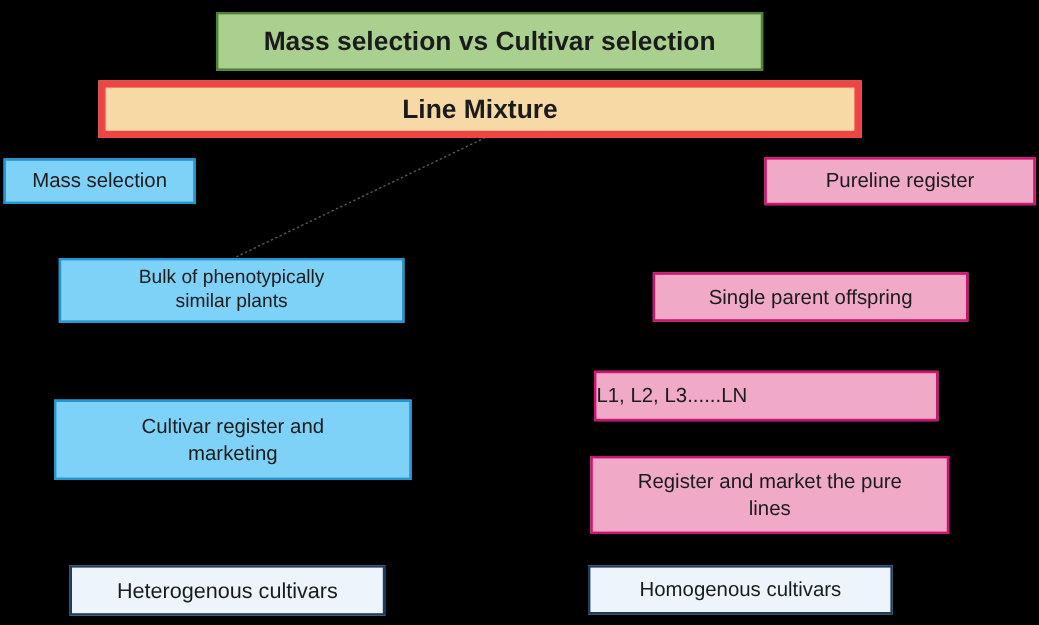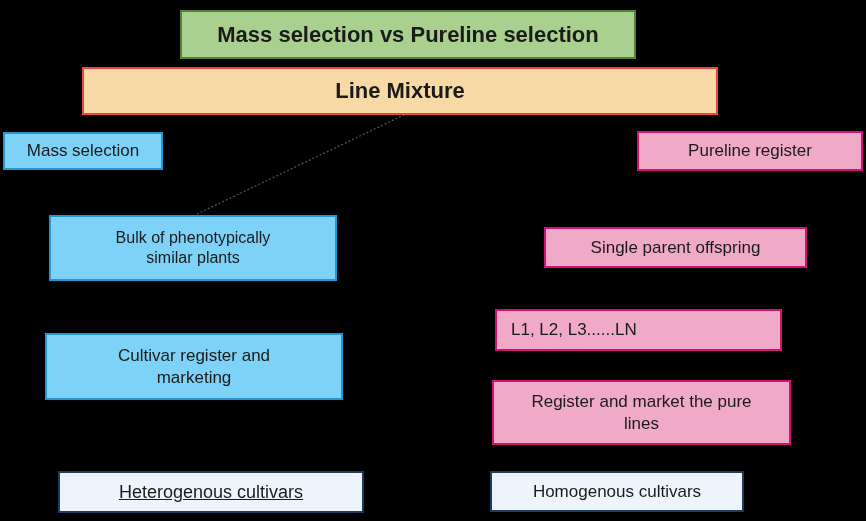--- a/index.html
+++ b/index.html
@@ -21,55 +21,55 @@
     box-sizing: border-box;
     display: flex;
     align-items: center;
     justify-content: center;
     text-align: center;
     white-space: pre-line;
     line-height: 1.25;
     color: #1b1b1b;
   }
   .green  { background: #a9d08e; border: 2px solid #538135; }
-  .orange { background: #f6d9a4; border: 2px solid #ef4444; }
+  .orange { background: #f6d9a4; border: 6px solid #ef4444; }
   .blue   { background: #7ed2f7; border: 2px solid #2596d1; }
   .pink   { background: #f0a9c6; border: 2px solid #d01273; }
   .light  { background: #edf4fb; border: 2px solid #1d3c5e; }
 
   .title-box        { left: 180px; top: 10px;  width: 456px; height: 49px; font-size: 22px; font-weight: 600; }
   .line-mixture-box { left: 82px;  top: 67px;  width: 636px; height: 48px; font-size: 22px; font-weight: 600; }
   .mass-sel-box     { left: 3px;   top: 132px; width: 160px; height: 38px; font-size: 17px; }
   .pureline-sel-box { left: 637px; top: 131px; width: 226px; height: 40px; font-size: 17px; }
-  .bulk-box         { left: 49px;  top: 215px; width: 288px; height: 66px; font-size: 16px; }
+  .bulk-box         { left: 49px;  top: 215px; width: 288px; height: 54px; font-size: 16px; }
   .single-parent-box{ left: 508px; top: 227px; width: 263px; height: 41px; font-size: 17px; margin-left: 36px; }
   .cultivar-box     { left: 45px;  top: 333px; width: 298px; height: 67px; font-size: 17px; }
   .lines-box        { left: 495px; top: 309px; width: 287px; height: 42px; font-size: 17px;
-                      justify-content: flex-start; text-align: left; padding-left: 14px; }
+                      justify-content: flex-start; text-align: left; }
   .register-box     { left: 492px; top: 380px; width: 299px; height: 65px; font-size: 17px; }
-  .heterogenous-box { left: 58px;  top: 471px; width: 306px; height: 42px; font-size: 18px; text-decoration: underline; }
+  .heterogenous-box { left: 58px;  top: 471px; width: 263px; height: 42px; font-size: 18px; }
   .homogenous-box   { left: 490px; top: 471px; width: 254px; height: 41px; font-size: 17px; }
 
   .connector-svg {
     position: absolute;
     left: 0; top: 0;
     width: 866px; height: 521px;
     pointer-events: none;
   }
 </style>
 </head>
 <body>
 
 <div class="stage">
 
   <svg class="connector-svg" viewBox="0 0 866 521">
     <line x1="408" y1="113" x2="197" y2="214" stroke="#565656" stroke-width="1.2" stroke-dasharray="2 2"></line>
   </svg>
 
-  <div class="node green title-box">Mass selection vs Pureline selection</div>
+  <div class="node green title-box">Mass selection vs Cultivar selection</div>
 
   <div class="node orange line-mixture-box">Line Mixture</div>
 
   <div class="node blue mass-sel-box">Mass selection</div>
 
   <div class="node pink pureline-sel-box">Pureline register</div>
 
   <div class="node blue bulk-box">Bulk of phenotypically
 similar plants</div>
 

